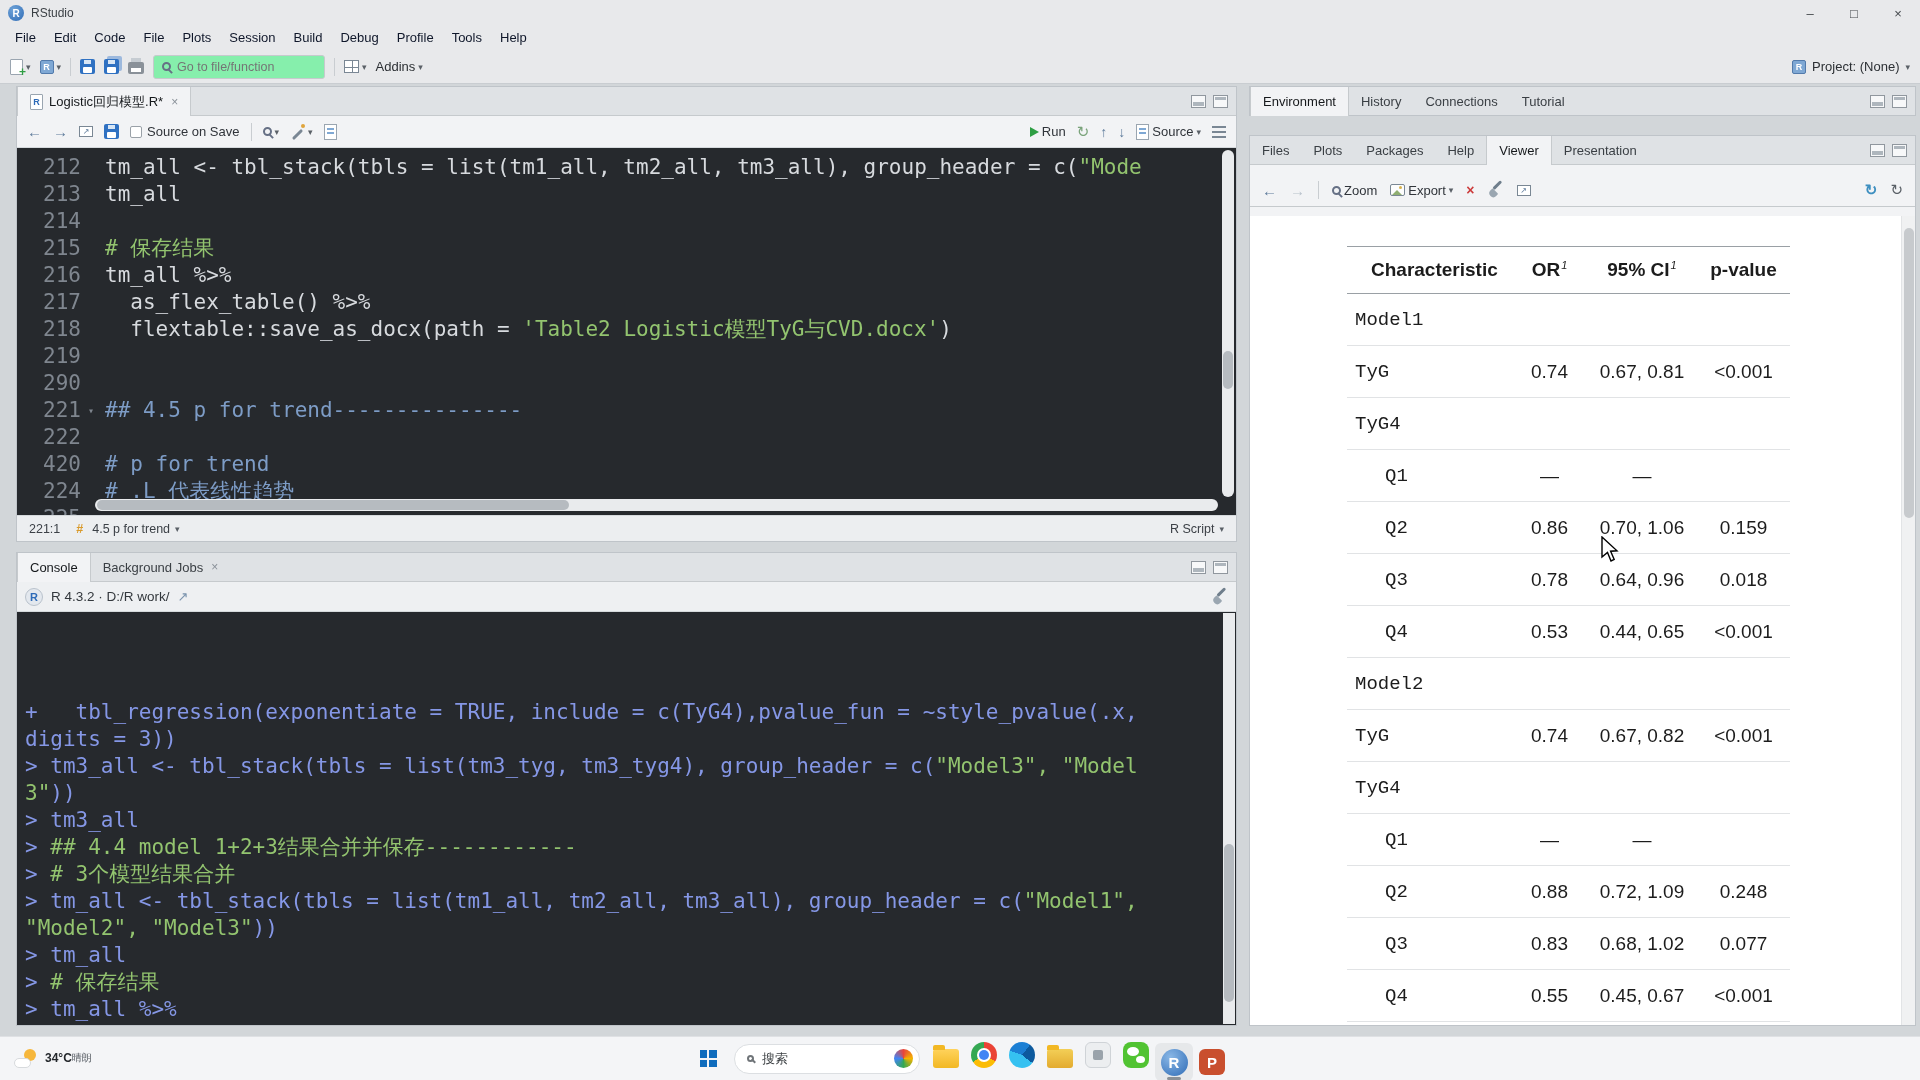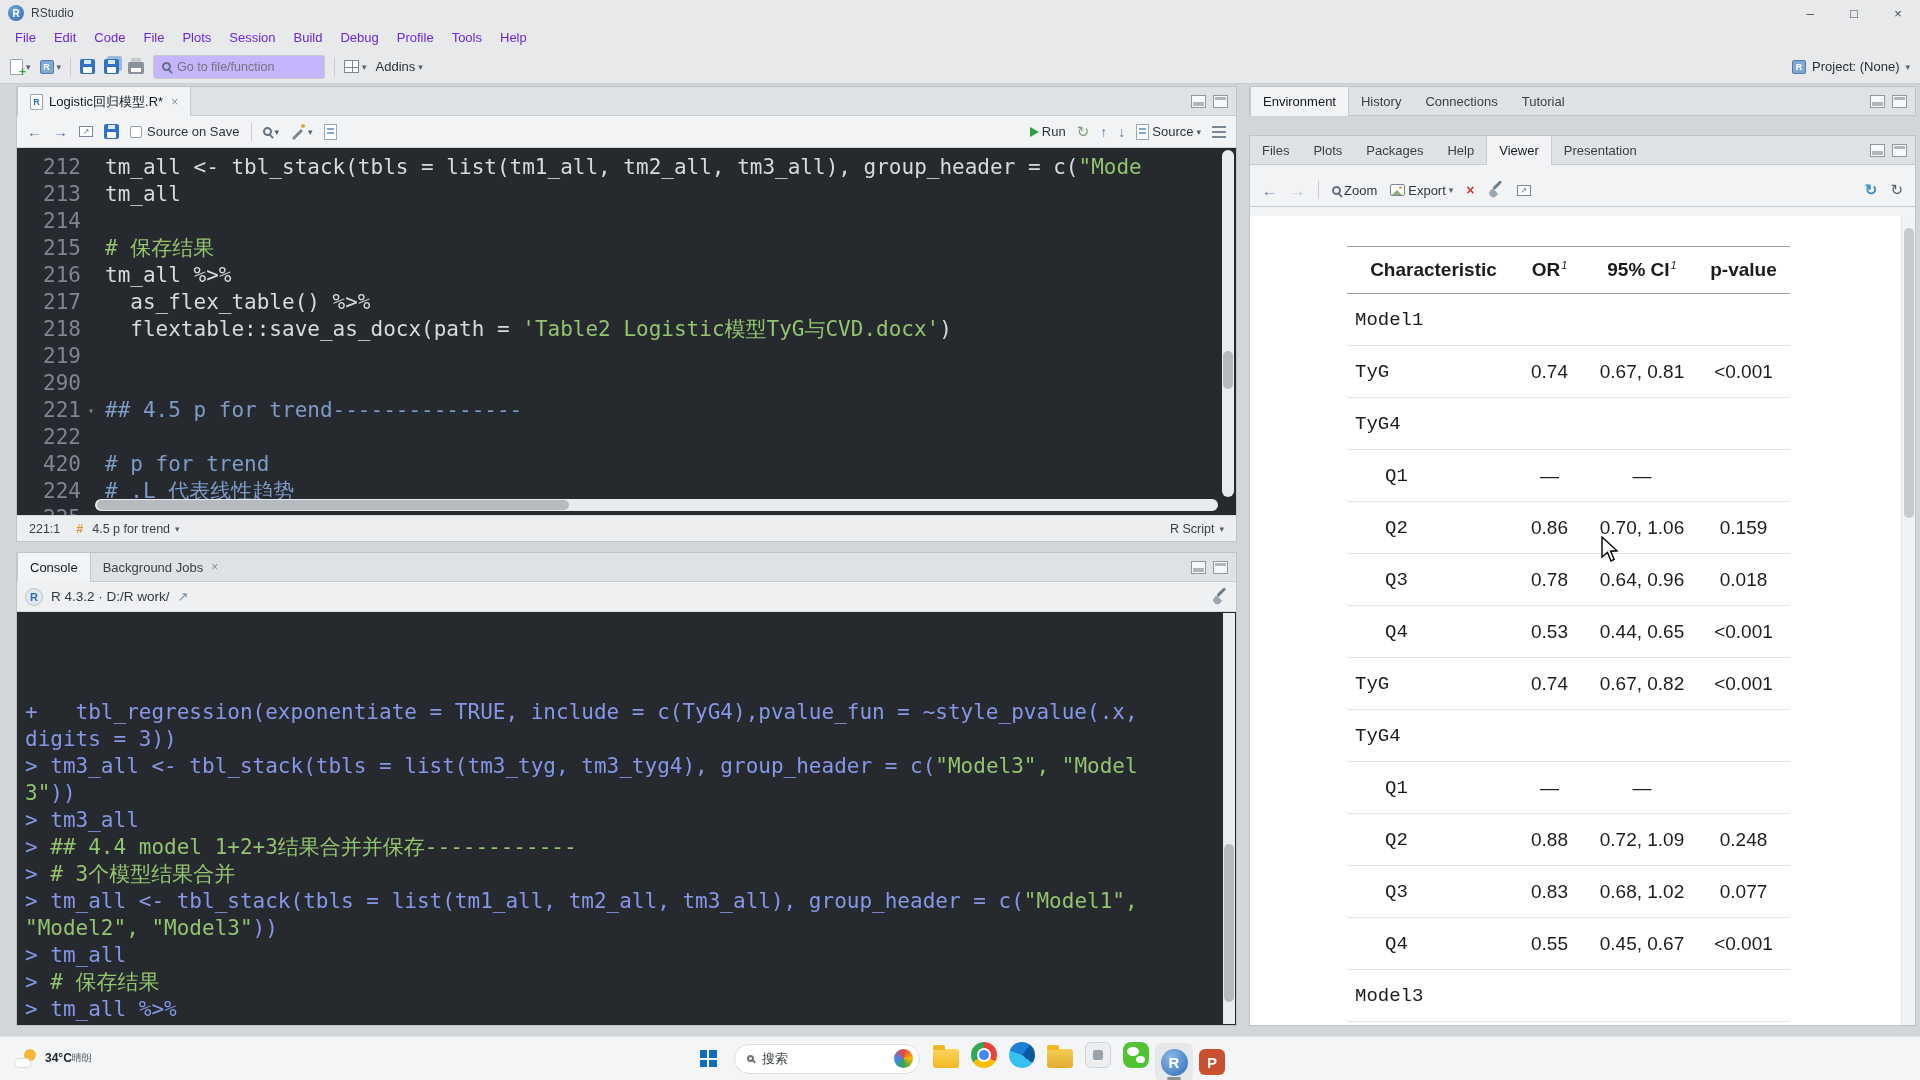--- a/index.html
+++ b/index.html
@@ -7,21 +7,21 @@
   .screen{position:relative;width:1920px;height:1080px;background:#d2d6d9;overflow:hidden;
           font-family:"Liberation Sans",sans-serif;color:#2b2f33;}
 
   
   .titlebar{position:absolute;top:0;left:0;right:0;height:26px;background:#e8e9eb;display:flex;align-items:center;padding-left:8px;}
   .app-badge{width:16px;height:16px;border-radius:50%;background:radial-gradient(circle at 35% 30%,#6fa3d8,#2f6cb6);display:flex;align-items:center;justify-content:center;color:#fff;font-size:10px;font-weight:bold;}
   .title-text{margin-left:7px;font-size:12px;color:#3a3f44;}
   .win-controls{margin-left:auto;display:flex;height:100%;}
   .win-controls span{width:44px;display:flex;align-items:center;justify-content:center;font-size:13px;color:#44484c;}
   .menubar{position:absolute;top:26px;left:0;right:0;height:24px;background:#e8e9eb;display:flex;align-items:center;padding-left:6px;}
-  .menu-item{padding:0 9px;font-size:13px;color:#6d28d9;line-height:24px;}
+  .menu-item{padding:0 9px;font-size:13px;color:#0f172a;line-height:24px;}
   .toolbar{position:absolute;top:50px;left:0;right:0;height:34px;background:#e8e9eb;border-bottom:1px solid #c9cdd1;display:flex;align-items:center;gap:9px;padding:0 10px;font-size:13px;}
   .sep{width:1px;height:18px;background:#c9cdd1;}
   .tbtn{display:inline-flex;align-items:center;gap:3px;}
   .caret{font-size:9px;color:#5a6067;}
   .spacer{flex:1;}
 
   
   .icon-page{width:13px;height:16px;background:#fff;border:1px solid #9aa5b0;border-radius:1px;position:relative;display:inline-block;}
   .icon-page.plus::after{content:"+";position:absolute;right:-4px;bottom:-5px;color:#2f9e44;font-weight:bold;font-size:12px;}
   .icon-cube{width:14px;height:14px;background:#7fa8d4;border:1px solid #527aab;border-radius:2px;display:flex;align-items:center;justify-content:center;color:#fff;font-size:9px;font-weight:bold;}
@@ -30,21 +30,21 @@
   .icon-floppy::after{content:"";position:absolute;bottom:1px;left:3px;right:3px;height:6px;background:#fff;border-radius:1px;}
   .icon-floppy.all{box-shadow:3px -3px 0 #9db9dd;}
   .icon-print{width:16px;height:12px;background:#8a9199;border-radius:2px;position:relative;display:inline-block;margin-top:3px;}
   .icon-print::before{content:"";position:absolute;top:-4px;left:3px;right:3px;height:4px;background:#c6ccd2;}
   .icon-print::after{content:"";position:absolute;bottom:2px;left:3px;right:3px;height:4px;background:#fff;}
   .icon-mag{width:9px;height:9px;border:2px solid #667085;border-radius:50%;position:relative;display:inline-block;}
   .icon-mag::after{content:"";position:absolute;width:6px;height:2px;background:#667085;bottom:-3px;right:-4px;transform:rotate(45deg);}
   .icon-grid{width:15px;height:13px;border:1px solid #7a8794;position:relative;display:inline-block;background:#fff;}
   .icon-grid::before{content:"";position:absolute;left:50%;top:0;bottom:0;width:1px;background:#7a8794;}
   .icon-grid::after{content:"";position:absolute;top:50%;left:0;right:0;height:1px;background:#7a8794;}
-  .goto-box{display:flex;align-items:center;gap:6px;width:172px;height:24px;background:#c4b5fd;border:1px solid #c6cacd;border-radius:3px;padding:0 8px;}
+  .goto-box{display:flex;align-items:center;gap:6px;width:172px;height:24px;background:#86efac;border:1px solid #c6cacd;border-radius:3px;padding:0 8px;}
   .goto-box input{border:none;outline:none;background:transparent;font-size:12.5px;color:#555;width:130px;font-family:"Liberation Sans",sans-serif;}
   .proj-btn{display:flex;align-items:center;gap:6px;margin-left:auto;font-size:13px;color:#2b2f33;}
 
   
   .pane{position:absolute;background:#f2f3f5;border:1px solid #bfc4c9;display:flex;flex-direction:column;}
   .source-pane{left:16px;top:86px;width:1221px;height:456px;}
   .console-pane{left:16px;top:552px;width:1221px;height:474px;}
   .env-strip-pane{left:1249px;top:86px;width:667px;height:30px;}
   .files-pane{left:1249px;top:135px;width:667px;height:891px;gap:9px;}
 
@@ -117,21 +117,21 @@
   .refresh{color:#5a6067;font-size:15px;}
   .viewer-content{flex:1;background:#fff;position:relative;overflow:hidden;}
   .vwscroll{position:absolute;right:0;top:0;bottom:0;width:14px;background:#f0f1f2;border-left:1px solid #e2e4e6;}
   .vwscroll .thumb{position:absolute;left:2px;width:10px;top:12px;height:290px;background:#c7cacd;border-radius:5px;}
 
   
   .stat-table{position:absolute;left:97px;top:30px;width:443px;font-size:19px;color:#1c1c1c;}
   .thead{display:grid;grid-template-columns:165px 75px 110px 93px;height:48px;align-items:center;font-weight:bold;
          border-top:1px solid #9aa0a5;border-bottom:1px solid #9aa0a5;}
   .th{text-align:center;}
-  .th.col0{text-align:center;padding-left:8px;}
+  .th.col0{text-align:left;padding-left:8px;margin-left:16px;}
   .fnmark{font-size:11px;font-style:italic;font-weight:normal;margin-left:1px;}
   .trow{display:grid;grid-template-columns:165px 75px 110px 93px;height:52px;align-items:center;border-bottom:1px solid #e1e3e5;}
   .tcell.label{padding-left:8px;font-family:Liberation Mono, monospace;}
   .tcell.label.indent{padding-left:38px;}
   .tcell.num{text-align:center;}
 
   
   .taskbar{position:absolute;bottom:0;left:0;right:0;height:44px;background:#f4f5f7;border-top:1px solid #dfe1e4;display:flex;align-items:center;justify-content:center;gap:7px;}
   .weather{position:absolute;left:8px;top:0;bottom:0;display:flex;align-items:center;gap:7px;padding:0 6px;}
   .wicon{width:24px;height:22px;position:relative;display:inline-block;}
@@ -451,20 +451,26 @@
               <div class="tcell num">0.78</div>
               <div class="tcell num">0.64, 0.96</div>
               <div class="tcell num">0.018</div>
             </div>
             <div class="trow">
               <div class="tcell label indent">Q4</div>
               <div class="tcell num">0.53</div>
               <div class="tcell num">0.44, 0.65</div>
               <div class="tcell num">&lt;0.001</div>
             </div>
+            <div class="trow group">
+              <div class="tcell label">Model2</div>
+              <div class="tcell num"></div>
+              <div class="tcell num"></div>
+              <div class="tcell num"></div>
+            </div>
             <div class="trow">
               <div class="tcell label">TyG</div>
               <div class="tcell num">0.74</div>
               <div class="tcell num">0.67, 0.82</div>
               <div class="tcell num">&lt;0.001</div>
             </div>
             <div class="trow">
               <div class="tcell label">TyG4</div>
               <div class="tcell num"></div>
               <div class="tcell num"></div>

